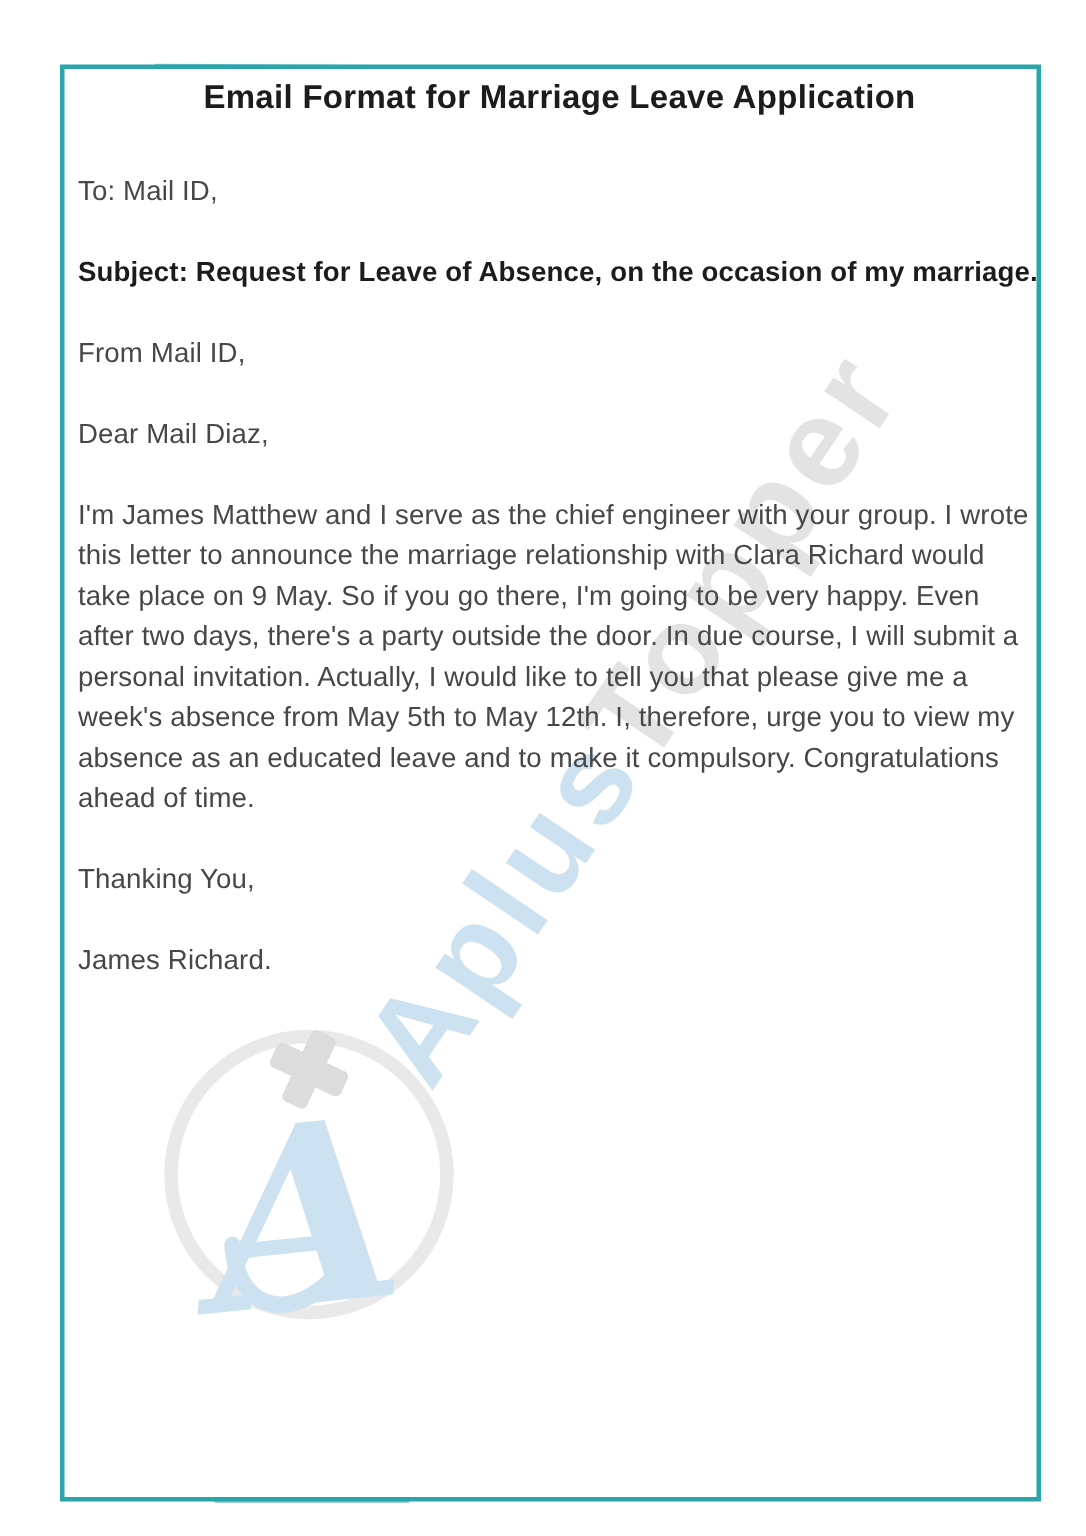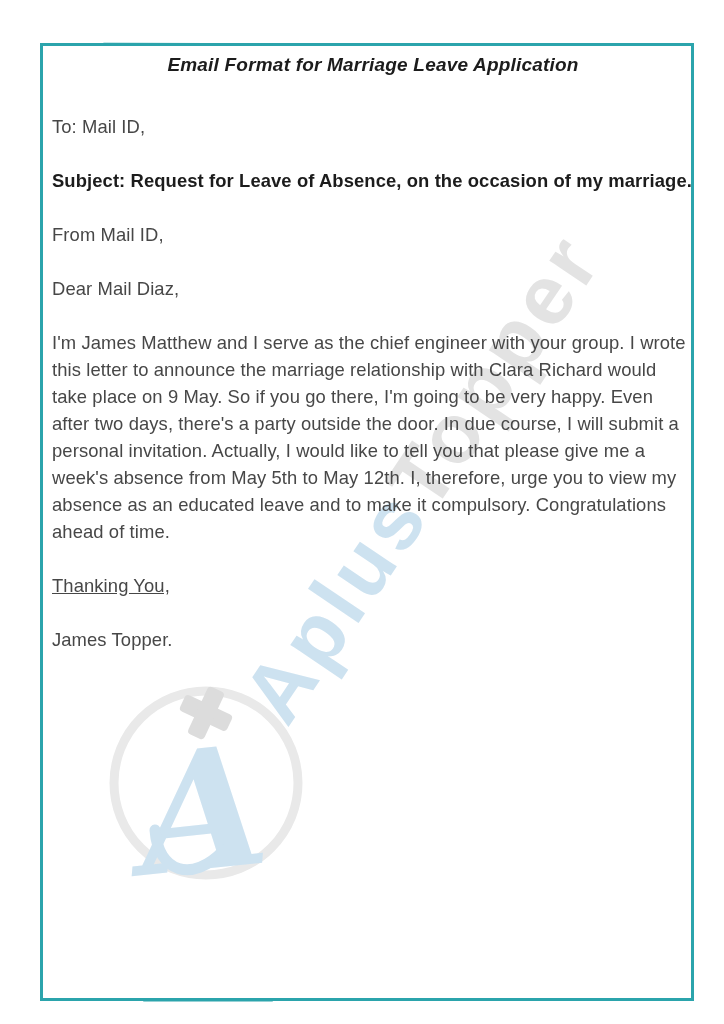--- a/index.html
+++ b/index.html
@@ -62,39 +62,37 @@
     left: 52px;
     top: 52px;
     width: 642px;
     z-index: 2;
     color: var(--body-text-color, #474747);
     font-size: 18.4px;
     line-height: 27px;
     letter-spacing: 0.1px;
   }
   .title {
-    font-size: 19px;
+    font-size: 22px;
     line-height: 26px;
     font-weight: bold;
     text-align: center;
     color: var(--heading-color, #1c1c1c);
     margin: 0 0 35px 0;
     letter-spacing: 0.2px;
-    font-style: italic;
   }
   p.line {
     margin: 16px 0 27px 0;
   }
   .subject {
     font-weight: bold;
     color: var(--heading-color, #1c1c1c);
   }
   .closing {
     margin: 13px 0 1px 0;
-    text-decoration: underline;
   }
   .signature {
     margin: 0;
   }
 
   
   .watermark-text {
     position: absolute;
     left: 422px;
     top: 478px;
@@ -143,16 +141,16 @@
   <div class="page-border"></div>
 
   <div class="content">
     <h1 class="title">Email Format for Marriage Leave Application</h1>
     <p class="line">To: Mail ID,</p>
     <p class="line subject">Subject: Request for Leave of Absence, on the occasion of my marriage.</p>
     <p class="line">From Mail ID,</p>
     <p class="line">Dear Mail Diaz,</p>
     <p class="line body-para">I'm James Matthew and I serve as the chief engineer with your group. I wrote this letter to announce the marriage relationship with Clara Richard would take place on 9 May. So if you go there, I'm going to be very happy. Even after two days, there's a party outside the door. In due course, I will submit a personal invitation. Actually, I would like to tell you that please give me a week's absence from May 5th to May 12th. I, therefore, urge you to view my absence as an educated leave and to make it compulsory. Congratulations ahead of time.</p>
     <p class="line closing">Thanking You,</p>
-    <p class="line signature">James Topper.</p>
+    <p class="line signature">James Richard.</p>
   </div>
 
 </div>
 
 </body></html>

